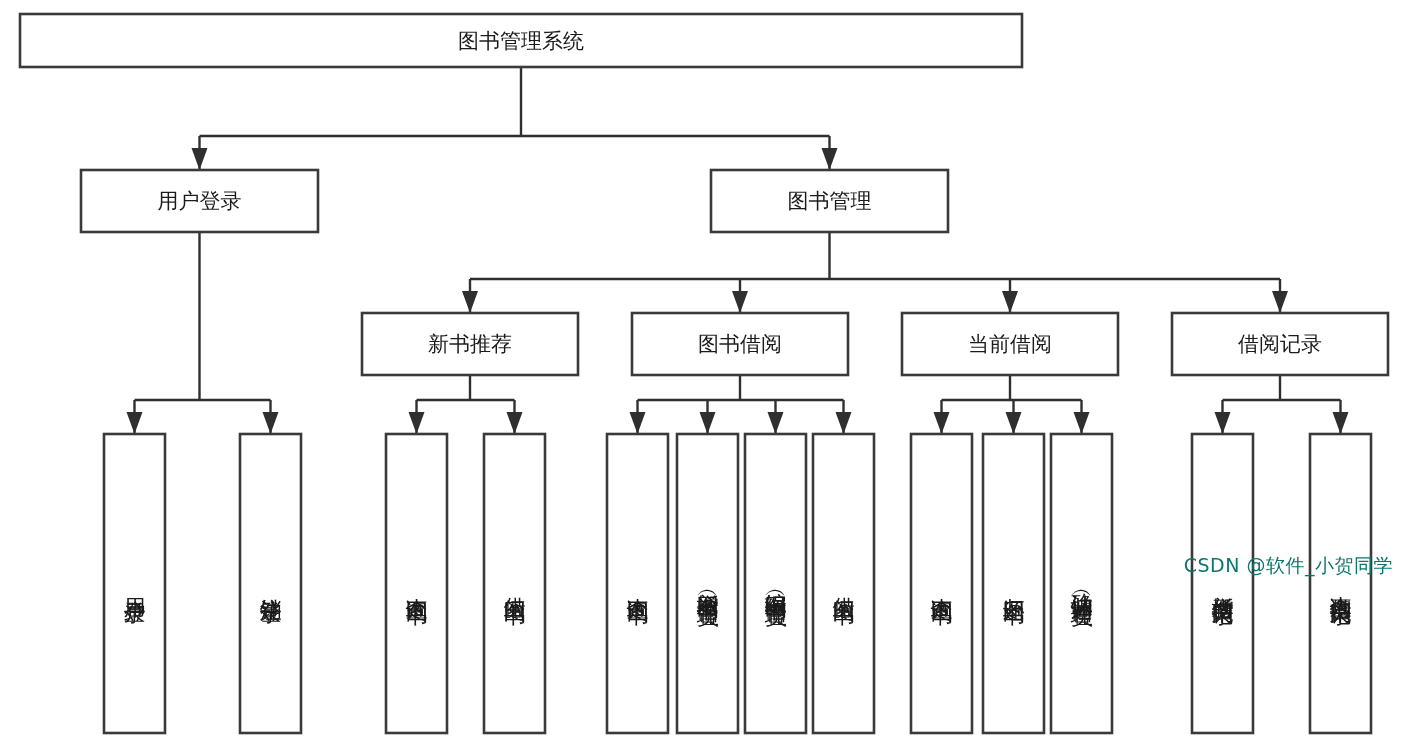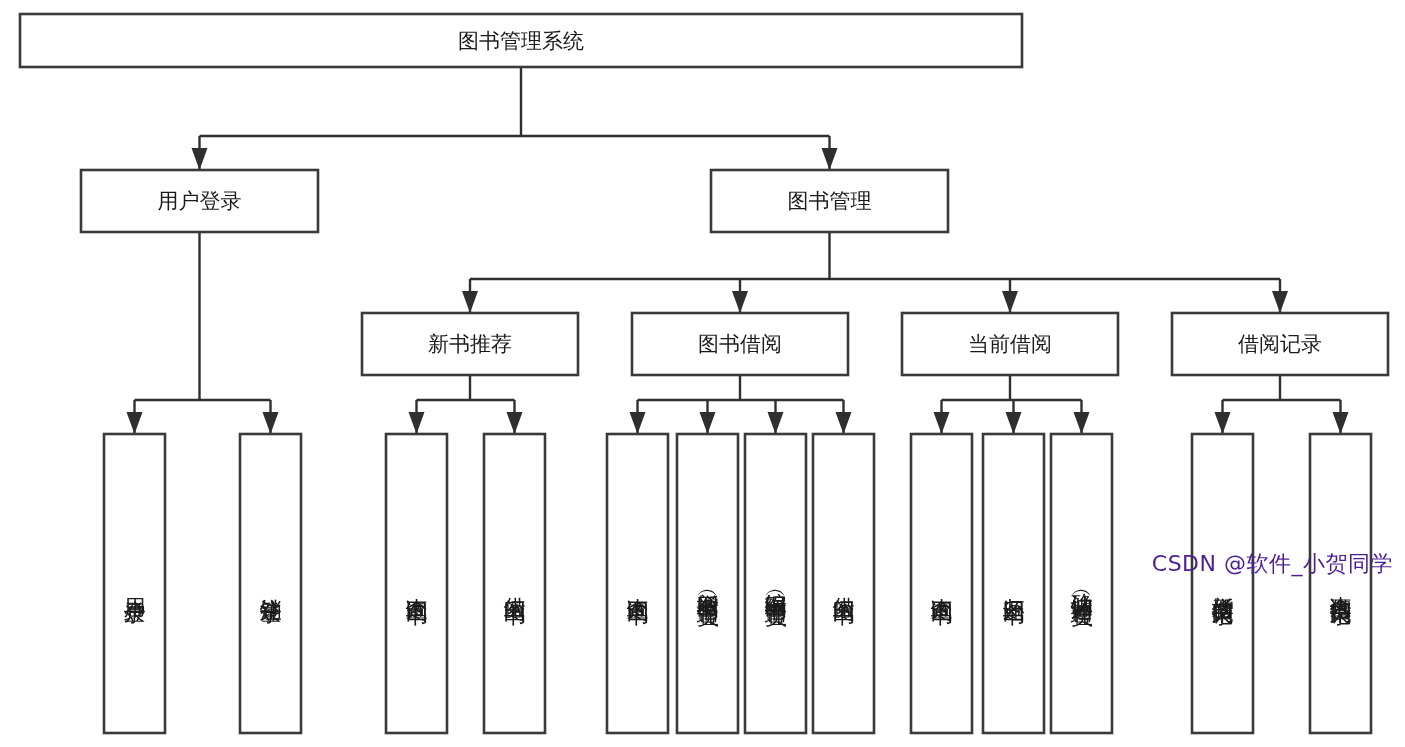--- a/index.html
+++ b/index.html
@@ -65,22 +65,22 @@
     letter-spacing: 2px;
     color: #1b1b1b;
     white-space: nowrap;
     text-align: center;
   }
   #watermark {
     position: absolute;
     right: 12px;
     bottom: 6px;
     font-family: "DejaVu Sans", "Liberation Sans", sans-serif;
-    font-size: 22px;
-    color: #4c1d95;
+    font-size: 19px;
+    color: #0f766e;
     letter-spacing: 0.5px;
     white-space: nowrap;
   }
 </style>
 </head>
 <body>
 
 <div id="diagram-root">
 
   <svg id="chart-svg" viewBox="0 0 1405 747">

